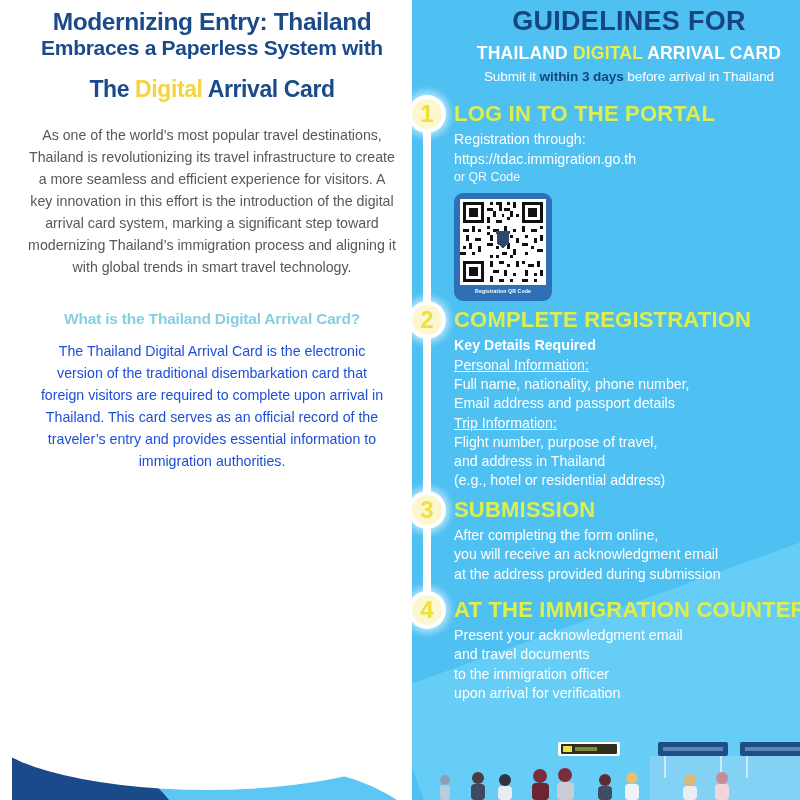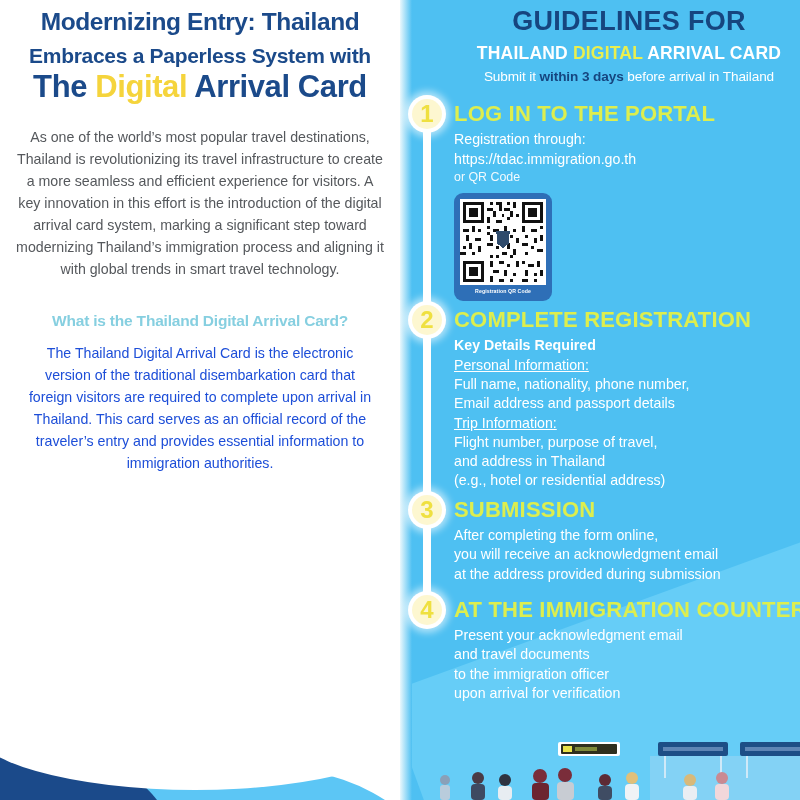--- a/index.html
+++ b/index.html
@@ -7,37 +7,37 @@
   body {
     font-family: "Liberation Sans", sans-serif;
     background:#ffffff;
     overflow:hidden;
     position:relative;
   }
   #page { position:relative; width:800px; height:800px; overflow:hidden; background:#fff; }
 
   
   .left-panel {
-    position:absolute; left:0; top:0; width:400px; height:800px;
+    position:absolute; left:12px; top:0; width:400px; height:800px;
     background:#ffffff; overflow:hidden; z-index:3;
   }
   .left-inner { position:relative; z-index:4; padding:8px 10px 0 10px; }
 
   .title-block { text-align:center; line-height:1.12; }
   .title-l1 {
     font-size:24.5px; font-weight:bold; color:#1b4a8a; letter-spacing:-0.4px;
     white-space:nowrap;
   }
   .title-l2 {
     font-size:21px; font-weight:bold; color:#1b4a8a; letter-spacing:-0.3px;
-    margin-top:9px; white-space:nowrap;
+    margin-top:1px; white-space:nowrap;
   }
   .title-l3 {
-    font-size:31px; font-weight:bold; color:#1b4a8a; letter-spacing:-0.4px;
-    margin-top:2px; white-space:nowrap;
+    font-size:23px; font-weight:bold; color:#1b4a8a; letter-spacing:-0.4px;
+    margin-top:17px; white-space:nowrap;
   }
   .title-l3 .hl { color:#f5d43c; }
 
   .intro-para {
     margin-top:21px; text-align:center;
     font-size:14.2px; line-height:1.55; color:#55585c;
     padding:0 6px;
   }
 
   .sub-head {

